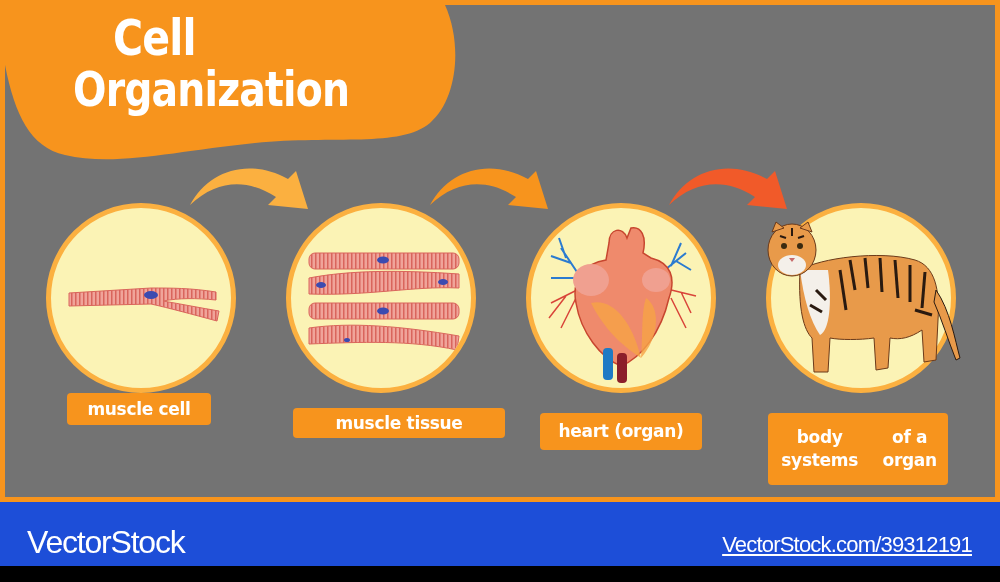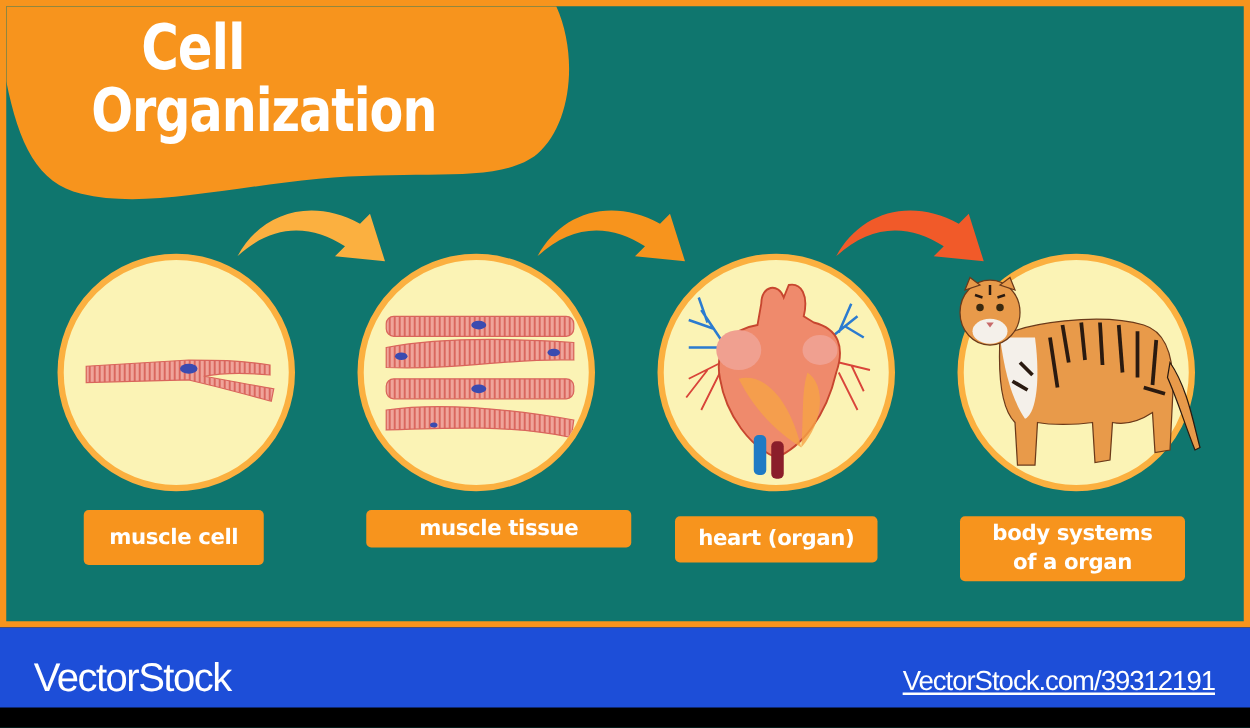--- a/index.html
+++ b/index.html
@@ -5,21 +5,21 @@
   * { box-sizing: border-box; margin: 0; padding: 0; }
   html, body { width: 1000px; height: 582px; overflow: hidden; background: #000; }
   body { position: relative; font-family: "DejaVu Sans", sans-serif; }
 
   .frame {
     position: absolute; left: 0; top: 0; width: 1000px; height: 502px;
     background: #f7941d;
   }
   .canvas {
     position: absolute; left: 5px; top: 5px; width: 990px; height: 492px;
-    background: #0f766e; overflow: hidden; padding-left: 25px;
+    background: #737373; overflow: hidden; padding-left: 25px;
   }
 
   .title-blob { position: absolute; left: 0; top: 0; }
   .title {
     position: absolute; left: 68px; top: 8px;
     color: #fff; font-family: "DejaVu Sans", sans-serif; font-weight: bold;
     line-height: 1; letter-spacing: -1px;
   }
   .title .l1 { display: block; font-size: 50px; margin-left: 40px; transform: scaleX(0.82); transform-origin: left; }
   .title .l2 { display: block; font-size: 48px; margin-top: 2px; transform: scaleX(0.82); transform-origin: left; }
@@ -166,30 +166,30 @@
     <path d="M29,48 L35,48 L32,52 Z" fill="#c76a6a"></path>
     <path d="M12,22 L16,12 L24,18 Z" fill="#e89a4a" stroke="#6b3a1a"></path>
     <path d="M52,22 L48,12 L40,18 Z" fill="#e89a4a" stroke="#6b3a1a"></path>
     <g stroke="#2a1a10" stroke-width="2">
         <path d="M20,26 L26,28"></path>
         <path d="M44,26 L38,28"></path>
         <path d="M32,18 L32,26"></path>
       </g>
   </svg>
 
-  <div class="label" style="left:62px;top:403px;width:144px;height:44px">
+  <div class="label" style="left:62px;top:388px;width:144px;height:32px">
     <span>muscle cell</span>
   </div>
   <div class="label" style="left:288px;top:403px;width:212px;height:30px">
     <span>muscle tissue</span>
   </div>
   <div class="label" style="left:535px;top:408px;width:162px;height:37px">
     <span>heart (organ)</span>
   </div>
-  <div class="label" style="left:763px;top:408px;width:180px;height:52px;flex-direction:column">
+  <div class="label" style="left:763px;top:408px;width:180px;height:72px;flex-direction:row">
     <span>body systems</span>
     <span>of a organ</span>
   </div>
 
 </div>
 
 <div class="footer">
   <div class="brand">VectorStock</div>
   <div class="brand-url">VectorStock.com/39312191</div>
 </div>

